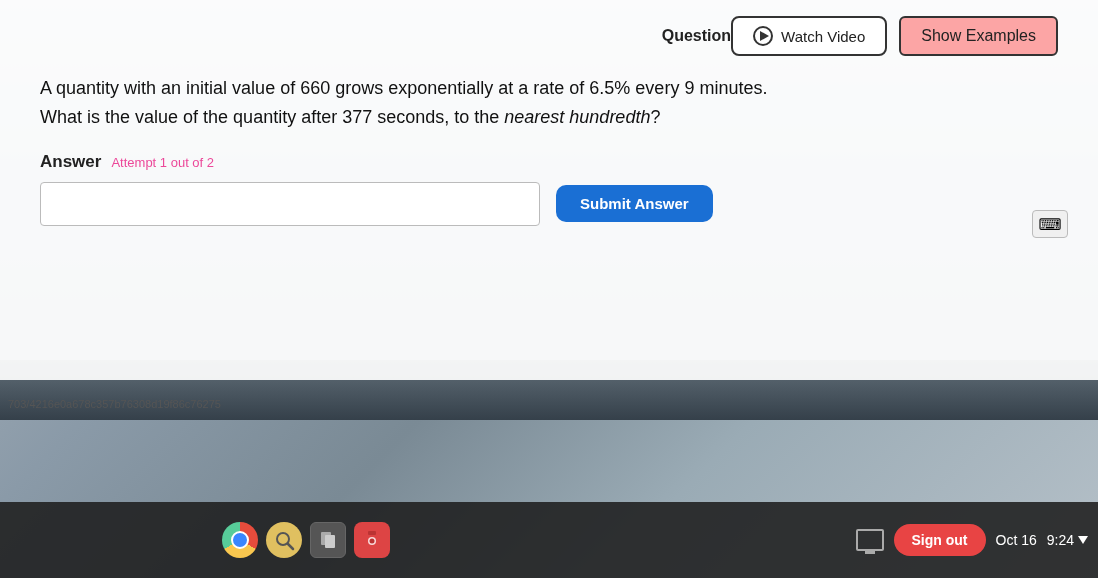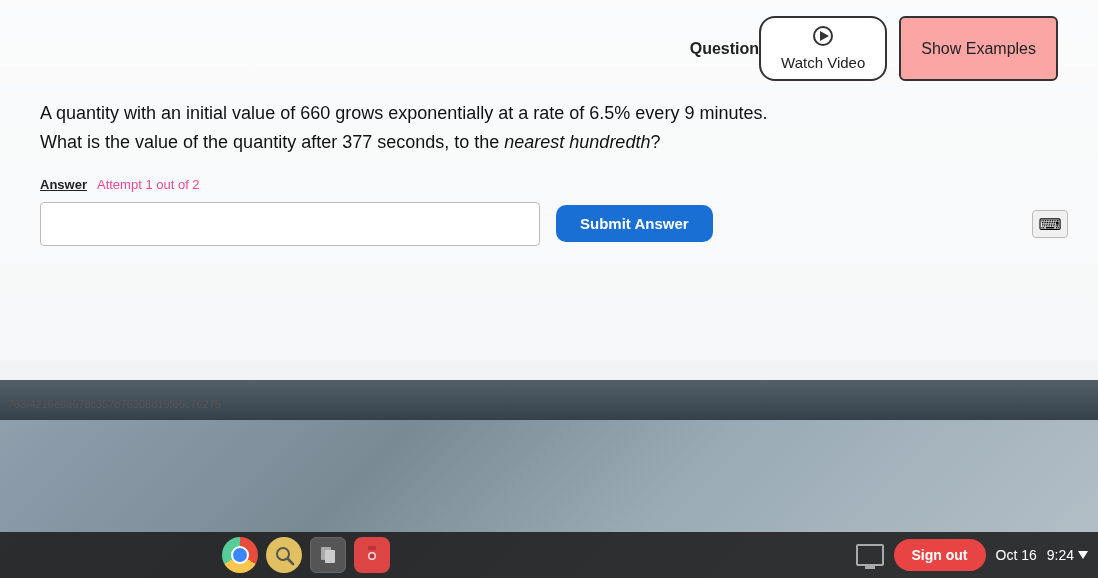--- a/index.html
+++ b/index.html
@@ -63,26 +63,25 @@
       gap: 12px;
     }
 
     .btn-watch-video {
       display: flex;
       align-items: center;
       gap: 8px;
       border: 2px solid #333;
       background: white;
       padding: 8px 20px;
-      border-radius: 16px;
+      border-radius: 8px;
       font-size: 15px;
       font-weight: 500;
       cursor: pointer;
       color: #222;
-      flex-direction: column;
     }
 
     .btn-show-examples {
       border: 2px solid #333;
       background: #fca5a5;
       padding: 8px 20px;
       border-radius: 6px;
       font-size: 16px;
       font-weight: 500;
       cursor: pointer;
@@ -126,24 +125,23 @@
     }
 
     .answer-label-row {
       display: flex;
       align-items: baseline;
       gap: 10px;
       margin-bottom: 10px;
     }
 
     .answer-label {
-      font-size: 13px;
+      font-size: 17px;
       font-weight: 700;
       color: #222;
-      text-decoration: underline;
     }
 
     .attempt-label {
       font-size: 13px;
       color: #ec4899;
     }
 
     
     .answer-input-row {
       display: flex;
@@ -201,21 +199,21 @@
       padding-left: 8px;
       z-index: 11;
     }
 
     
     .taskbar {
       position: absolute;
       bottom: 0;
       left: 0;
       right: 0;
-      height: 46px;
+      height: 76px;
       background: rgba(30,30,30,0.88);
       display: flex;
       align-items: center;
       z-index: 20;
     }
 
     .taskbar-icons {
       display: flex;
       align-items: center;
       gap: 4px;

